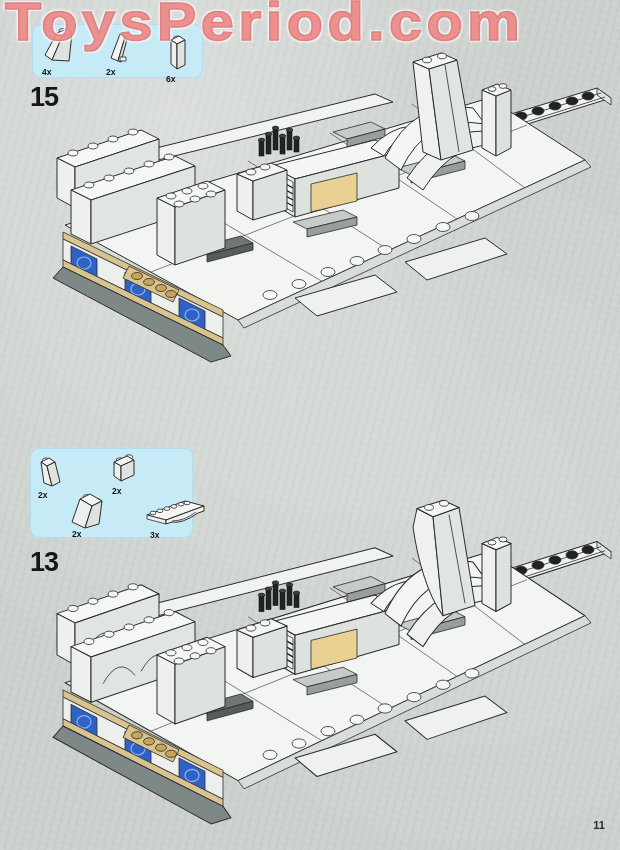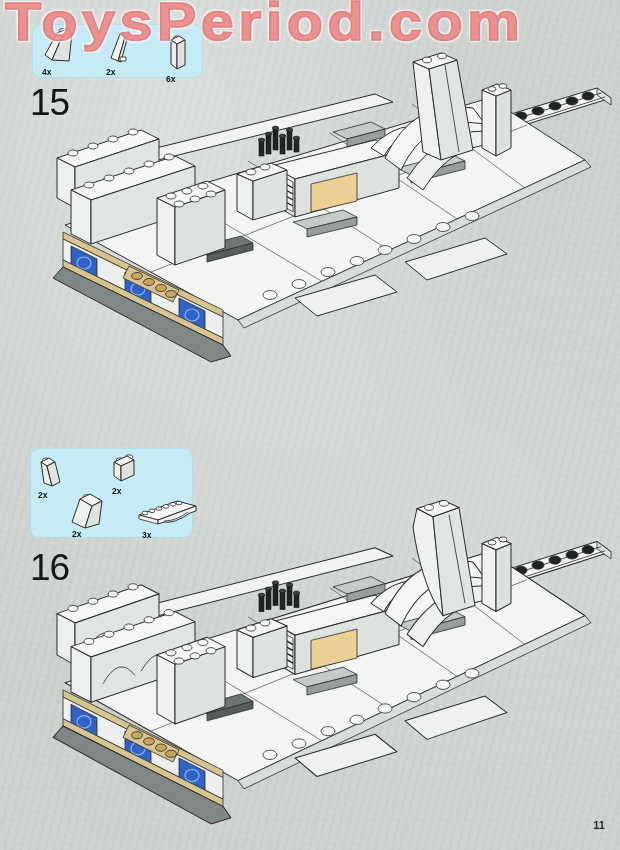--- a/index.html
+++ b/index.html
@@ -28,21 +28,21 @@
   .parts-box{
     position:absolute; background:#c7eaf7; border-radius:9px;
     box-shadow:inset 0 0 0 1px rgba(160,205,225,.5);
     z-index:10;
   }
   .parts-box .part{position:absolute;}
   .part-count{
     position:absolute; font-size:8.5px; font-weight:bold; color:#111; line-height:1;
   }
   .step-number{
-    position:absolute; font-size:37px; font-weight:400; color:#161616;
+    position:absolute; font-size:27px; font-weight:700; color:#161616;
     letter-spacing:-1px; line-height:1; z-index:12;
   }
   .model{position:absolute; z-index:5;}
   .page-number{
     position:absolute; right:15px; top:819px;
     font-size:11px; font-weight:bold; color:#2b2b2b;
   }
   svg{display:block;}
   .ln{stroke:#2c2c2c;stroke-width:1;stroke-linejoin:round;}
   .th{stroke:#2c2c2c;stroke-width:.8;stroke-linejoin:round;}
@@ -252,38 +252,38 @@
     <div class="part" style="left:38px;top:41px;">
       <svg width="37" height="40" viewBox="0 0 37 40">
         <ellipse class="th" cx="19" cy="8" rx="4" ry="2.4" fill="#f6f7f5"></ellipse>
         <ellipse class="th" cx="29" cy="12" rx="4" ry="2.4" fill="#f6f7f5"></ellipse>
         <polygon class="ln" points="12,10 22,5 34,12 24,17" fill="#f6f7f5"></polygon>
         <polygon class="ln" points="4,33 12,10 24,17 17,39" fill="#eef0ed"></polygon>
         <polygon class="ln" points="24,17 34,12 31,35 17,39" fill="#dfe3df"></polygon>
       </svg>
       <span class="part-count" style="left:4px;top:41px;">2x</span>
     </div>
-    <div class="part" style="left:104px;top:49px;">
+    <div class="part" style="left:112px;top:49px;">
       <svg width="66" height="31" viewBox="0 0 66 31">
         <polygon class="ln" points="5,18 43,4 62,9 24,23" fill="#f6f7f5"></polygon>
         <ellipse class="th" cx="11" cy="16" rx="3" ry="1.8" fill="#f6f7f5"></ellipse>
         <ellipse class="th" cx="18" cy="13.8" rx="3" ry="1.8" fill="#f6f7f5"></ellipse>
         <ellipse class="th" cx="25" cy="11.6" rx="3" ry="1.8" fill="#f6f7f5"></ellipse>
         <ellipse class="th" cx="32" cy="9.4" rx="3" ry="1.8" fill="#f6f7f5"></ellipse>
         <ellipse class="th" cx="39" cy="7.2" rx="3" ry="1.8" fill="#f6f7f5"></ellipse>
         <ellipse class="th" cx="45" cy="6" rx="3" ry="1.8" fill="#f6f7f5"></ellipse>
         <polygon class="th" points="5,18 24,23 24,27 5,22" fill="#eef0ed"></polygon>
         <path class="ln" d="M24,23 L62,9 L62,14 L56,16 Q40,27 30,25 L24,27 Z" fill="#eef0ed"></path>
         <path class="th" d="M30,24 Q42,24 54,15" fill="none"></path>
       </svg>
       <span class="part-count" style="left:8px;top:34px;">3x</span>
     </div>
   </div>
 
-  <div class="step-number" style="left:30px;top:549px;">16</div>
+  <div class="step-number" style="left:30px;top:549px;">13</div>
 
   <div class="model" style="left:45px;top:492px;">
   <svg width="575" height="335" viewBox="0 0 575 325" preserveAspectRatio="none" aria-label="Same hull after step 16: white arch bricks and slopes added to the front bay walls, curved-profile tower at rear beside the ramp plate with six black round bricks">
     <g>
       <polygon class="ln" points="95,112 330,54 348,62 113,120" fill="#f0f3f0"></polygon>
     </g>
     <g>
       <polygon class="ln" points="430,85 552,48 566,58 444,96" fill="#f2f4f1"></polygon>
       <polygon class="th" points="552,48 566,58 566,65 552,55" fill="#e0e4e1"></polygon>
       <polygon class="th" points="430,85 444,96 444,104 430,93" fill="#d8dcd9"></polygon>

